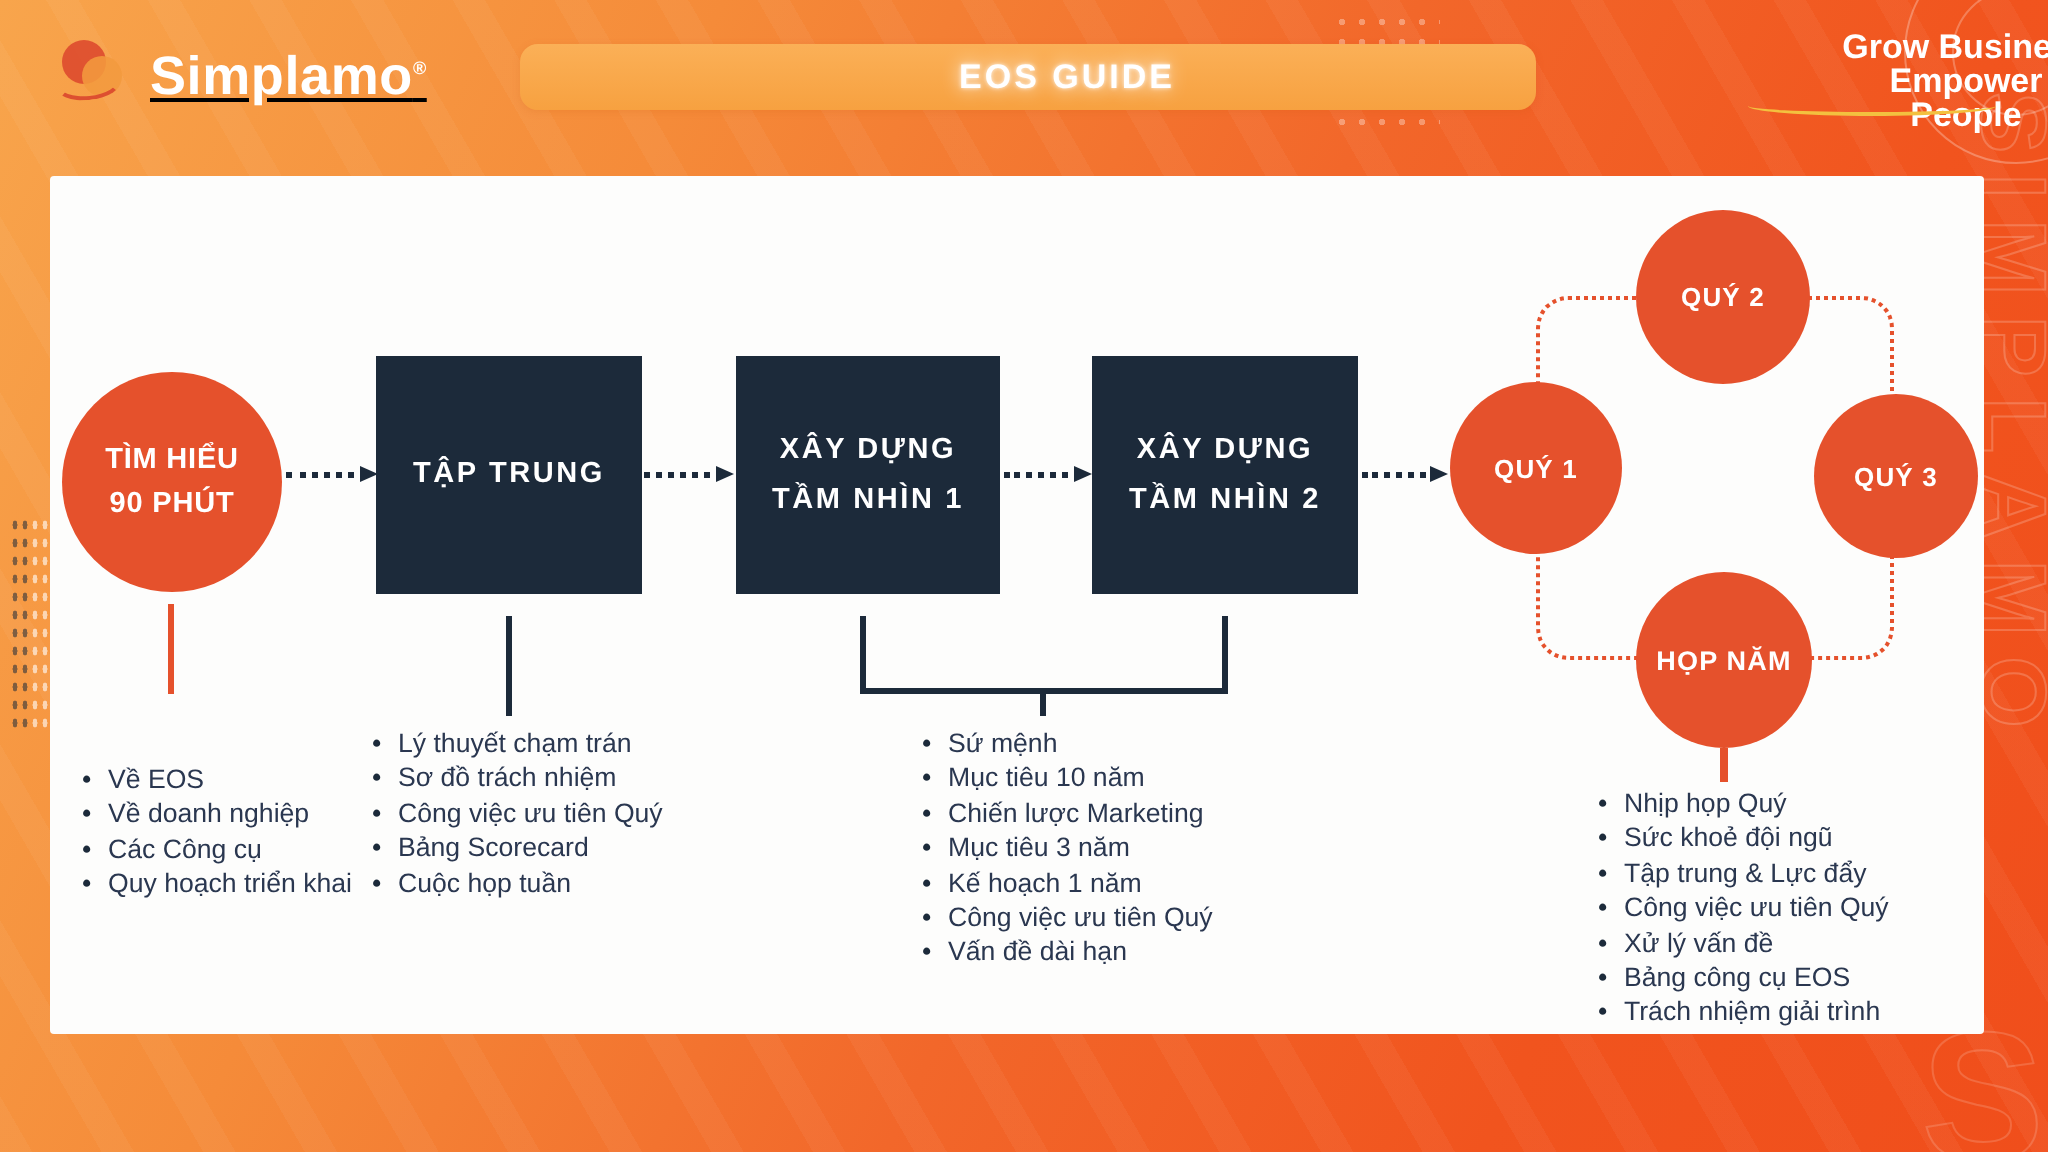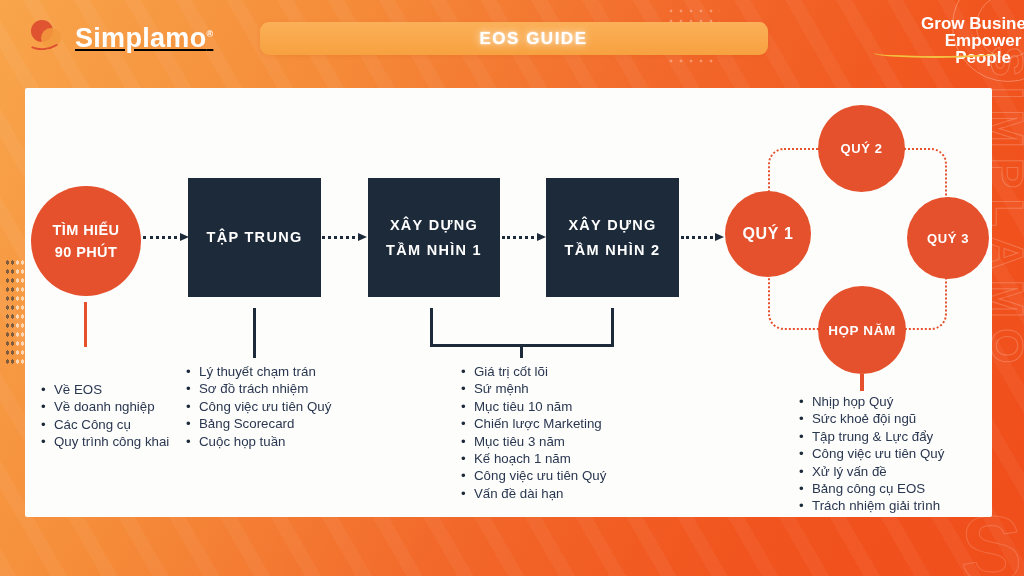--- a/index.html
+++ b/index.html
@@ -49,21 +49,21 @@
     color:transparent; -webkit-text-stroke:1px rgba(255,255,255,.16); }
 
   
   .card { position:absolute; left:25px; top:88px; width:967px; height:429px; background:#fdfdfc; border-radius:2px; }
 
   
   .node-circle { position:absolute; border-radius:50%; background:#e5512c; color:#fff;
     display:flex; flex-direction:column; align-items:center; justify-content:center;
     text-align:center; font-weight:bold; z-index:4; }
   .nc-start { left:31px; top:186px; width:110px; height:110px; font-size:14.5px; line-height:1.55; letter-spacing:.4px; }
-  .nc-q1 { left:725px; top:191px; width:86px; height:86px; font-size:16px; letter-spacing:.6px; }
+  .nc-q1 { left:725px; top:191px; width:86px; height:86px; font-size:13px; letter-spacing:.6px; }
   .nc-q2 { left:818px; top:105px; width:87px; height:87px; font-size:13px; letter-spacing:.6px; }
   .nc-q3 { left:907px; top:197px; width:82px; height:82px; font-size:13px; letter-spacing:.6px; }
   .nc-annual { left:818px; top:286px; width:88px; height:88px; font-size:13.5px; letter-spacing:.6px; }
 
   .node-square { position:absolute; background:#1c2a3a; color:#fff;
     display:flex; flex-direction:column; align-items:center; justify-content:center;
     text-align:center; font-weight:bold; font-size:14.5px; letter-spacing:1.3px; line-height:1.7; z-index:4; }
   .ns-2 { left:188px; top:178px; width:133px; height:119px; }
   .ns-3 { left:368px; top:178px; width:132px; height:119px; }
   .ns-4 { left:546px; top:178px; width:133px; height:119px; }
@@ -180,31 +180,30 @@
   <div class="vline vl-start"></div>
   <div class="vline vl-focus"></div>
   <div class="bracket"></div>
   <div class="vline bracket-stub"></div>
   <div class="vline vl-annual"></div>
 
   <ul class="blist bl-1">
       <li>Về EOS</li>
       <li>Về doanh nghiệp</li>
       <li>Các Công cụ</li>
-      <li>Quy trình công khai</li>
+      <li>Quy hoạch triển khai</li>
     </ul>
   <ul class="blist bl-2">
       <li>Lý thuyết chạm trán</li>
       <li>Sơ đồ trách nhiệm</li>
       <li>Công việc ưu tiên Quý</li>
       <li>Bảng Scorecard</li>
       <li>Cuộc họp tuần</li>
     </ul>
   <ul class="blist bl-3">
-      <li>Giá trị cốt lõi</li>
       <li>Sứ mệnh</li>
       <li>Mục tiêu 10 năm</li>
       <li>Chiến lược Marketing</li>
       <li>Mục tiêu 3 năm</li>
       <li>Kế hoạch 1 năm</li>
       <li>Công việc ưu tiên Quý</li>
       <li>Vấn đề dài hạn</li>
     </ul>
   <ul class="blist bl-4">
       <li>Nhịp họp Quý</li>

